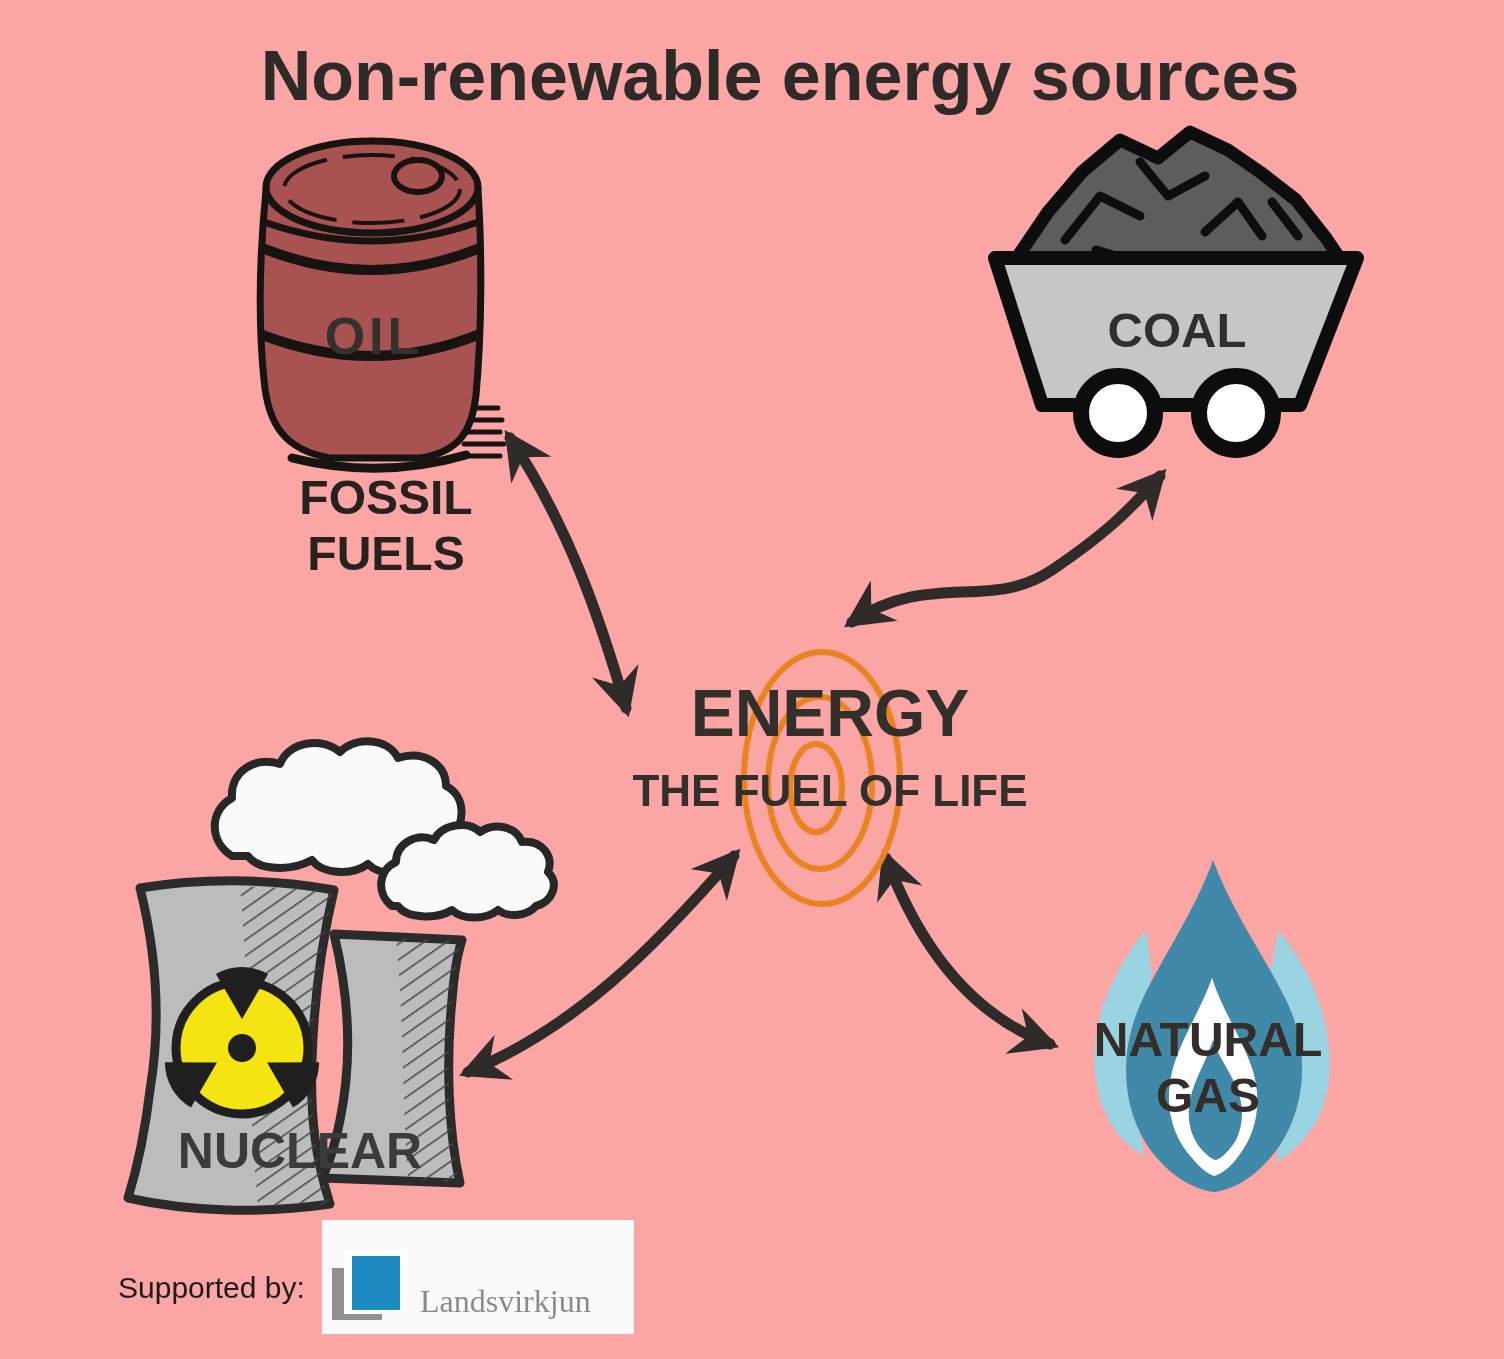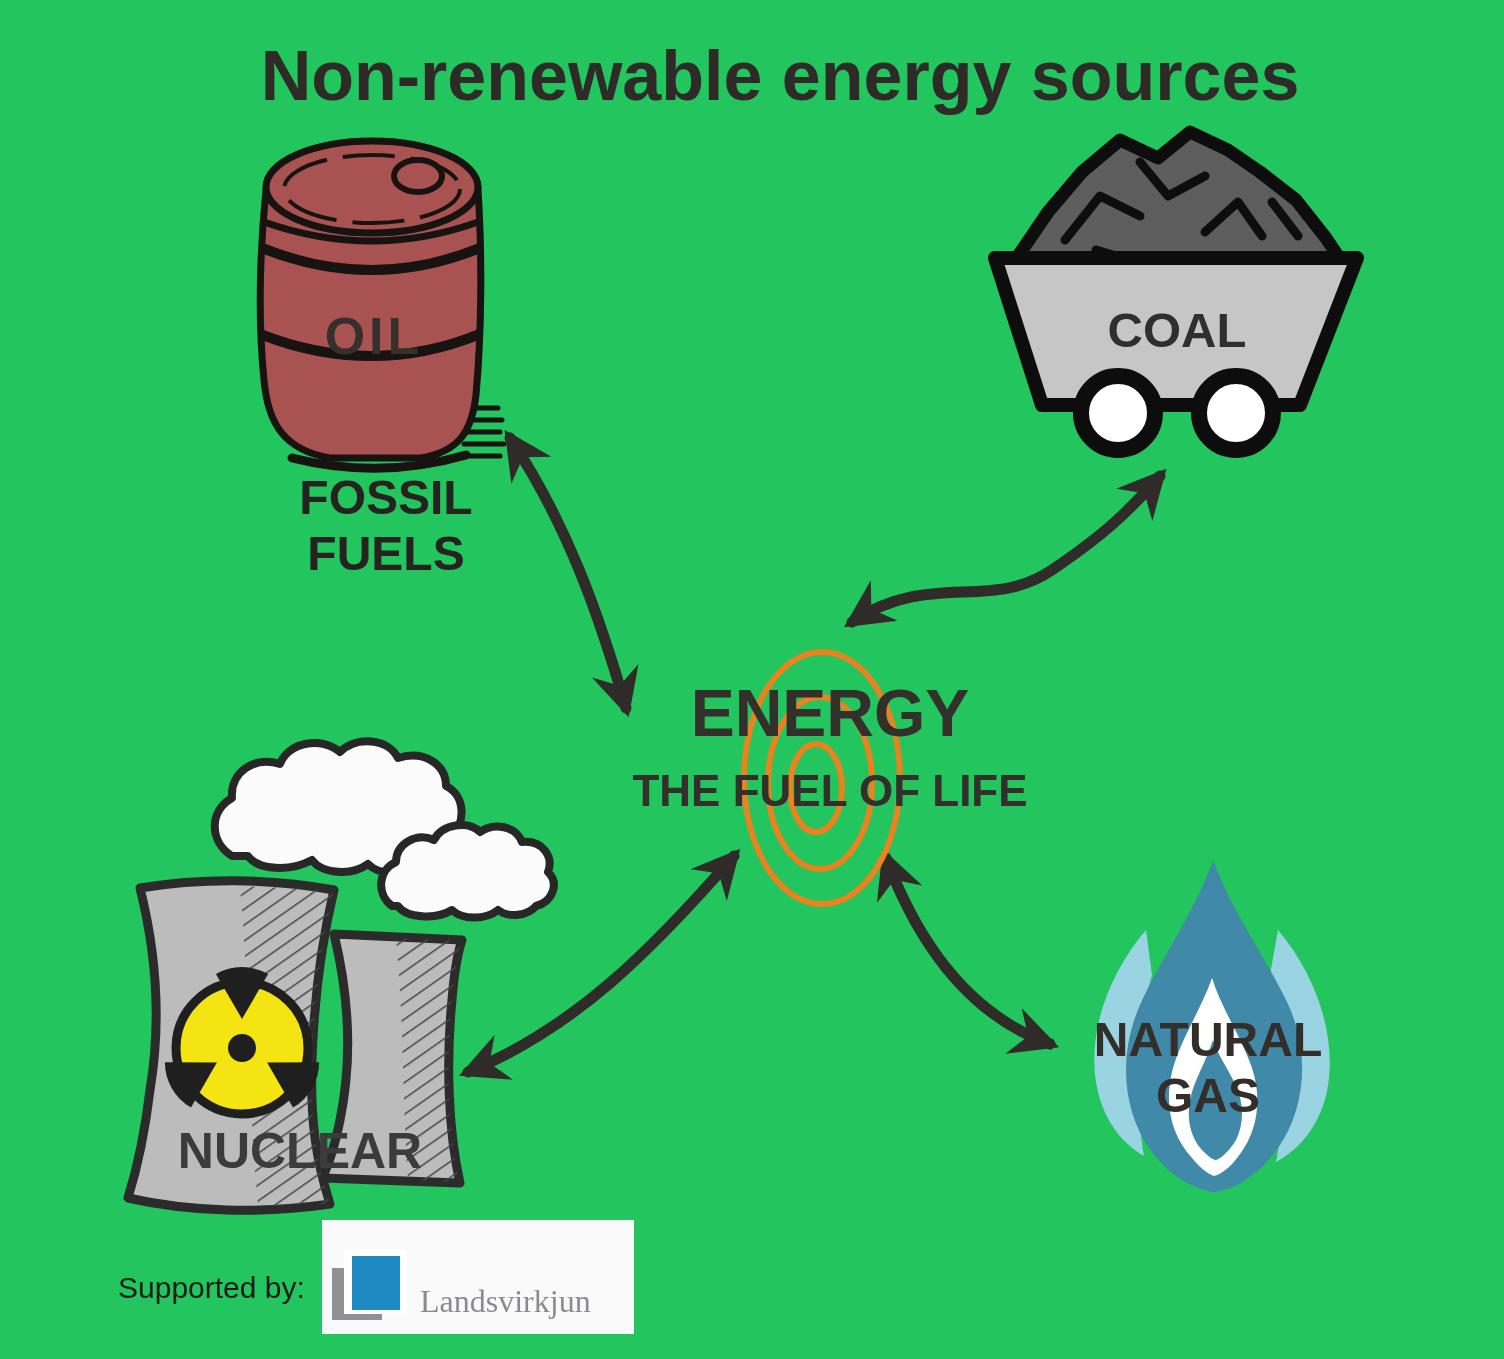--- a/index.html
+++ b/index.html
@@ -1,16 +1,16 @@
 <!DOCTYPE html>
 <html><head>
 <meta charset="utf-8">
 <style>
   html,body{margin:0;padding:0;background:#ffffff;}
-  .page{position:relative;width:1504px;height:1359px;background:#22c55e;overflow:hidden;
+  .page{position:relative;width:1504px;height:1359px;background:#fca5a5;overflow:hidden;
         font-family:"Liberation Sans","DejaVu Sans",sans-serif;}
   svg{display:block;}
   text{font-family:"Liberation Sans","DejaVu Sans",sans-serif;}
   .serif{font-family:"Liberation Serif","DejaVu Serif",serif;}
   .b{font-weight:700;}
 </style>
 </head>
 <body>
 
 <div class="page">

